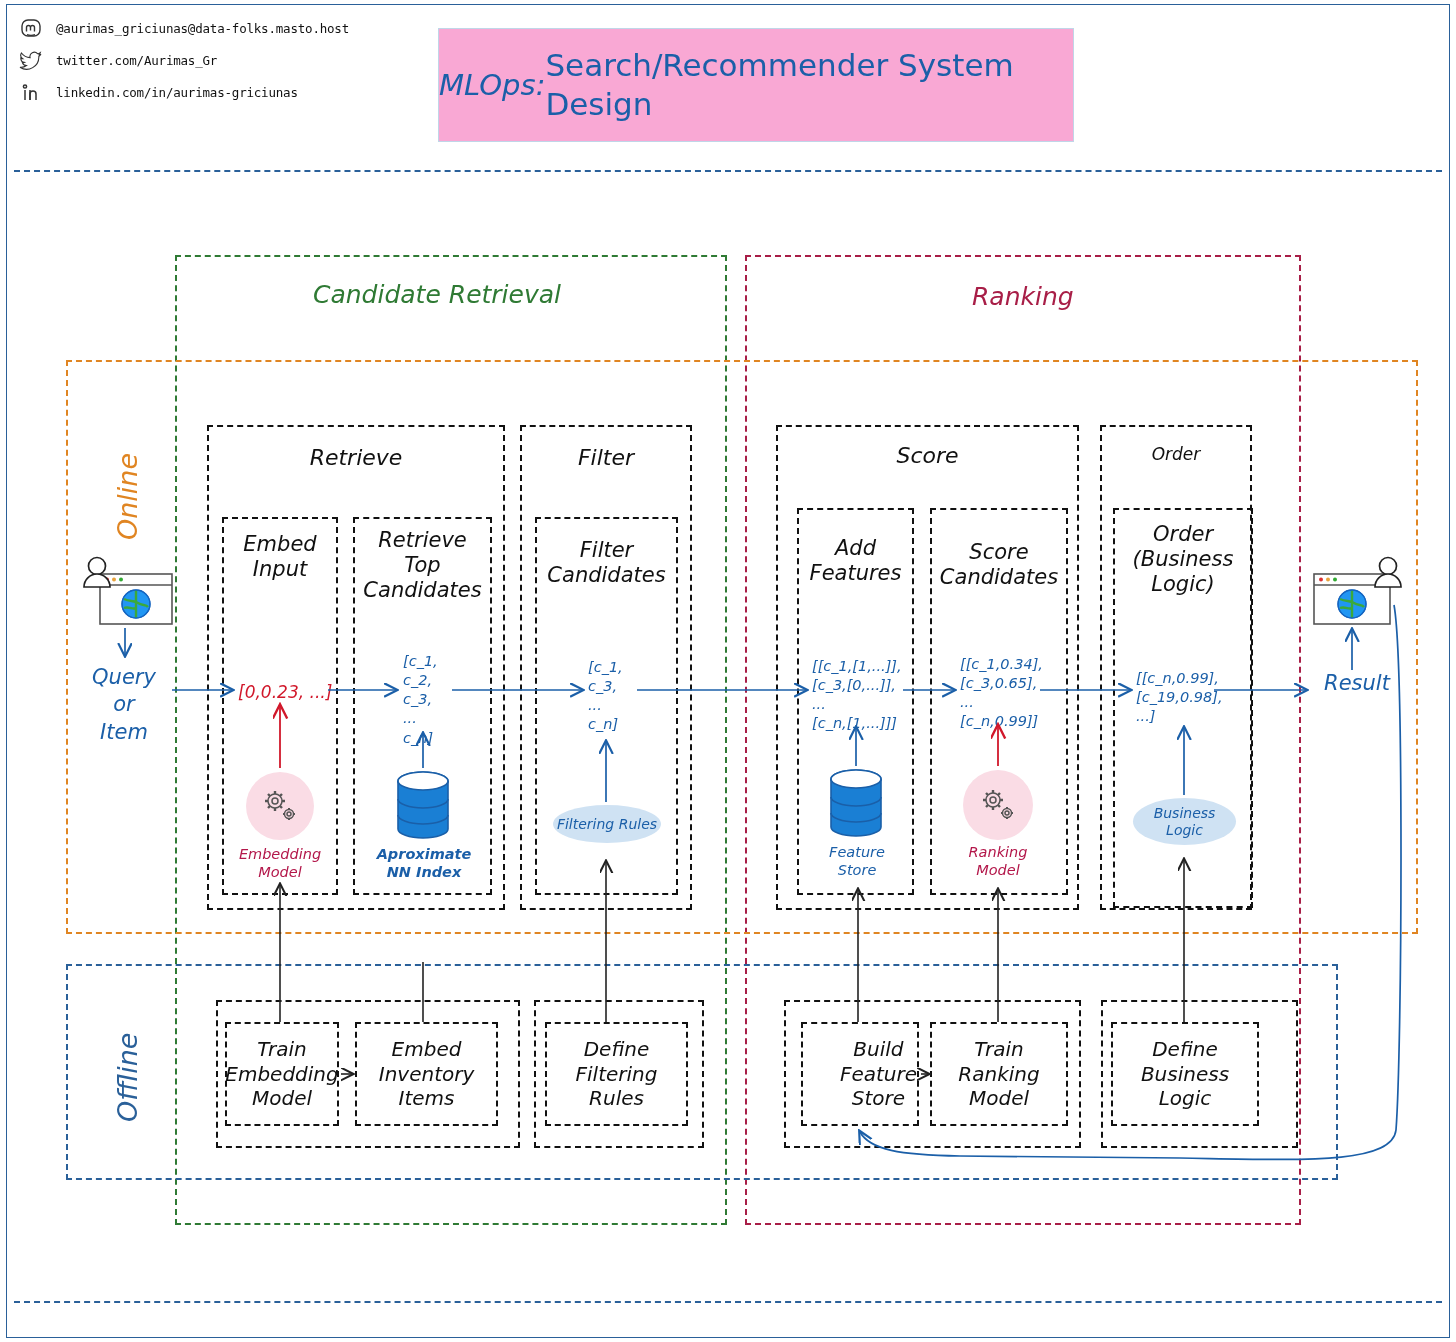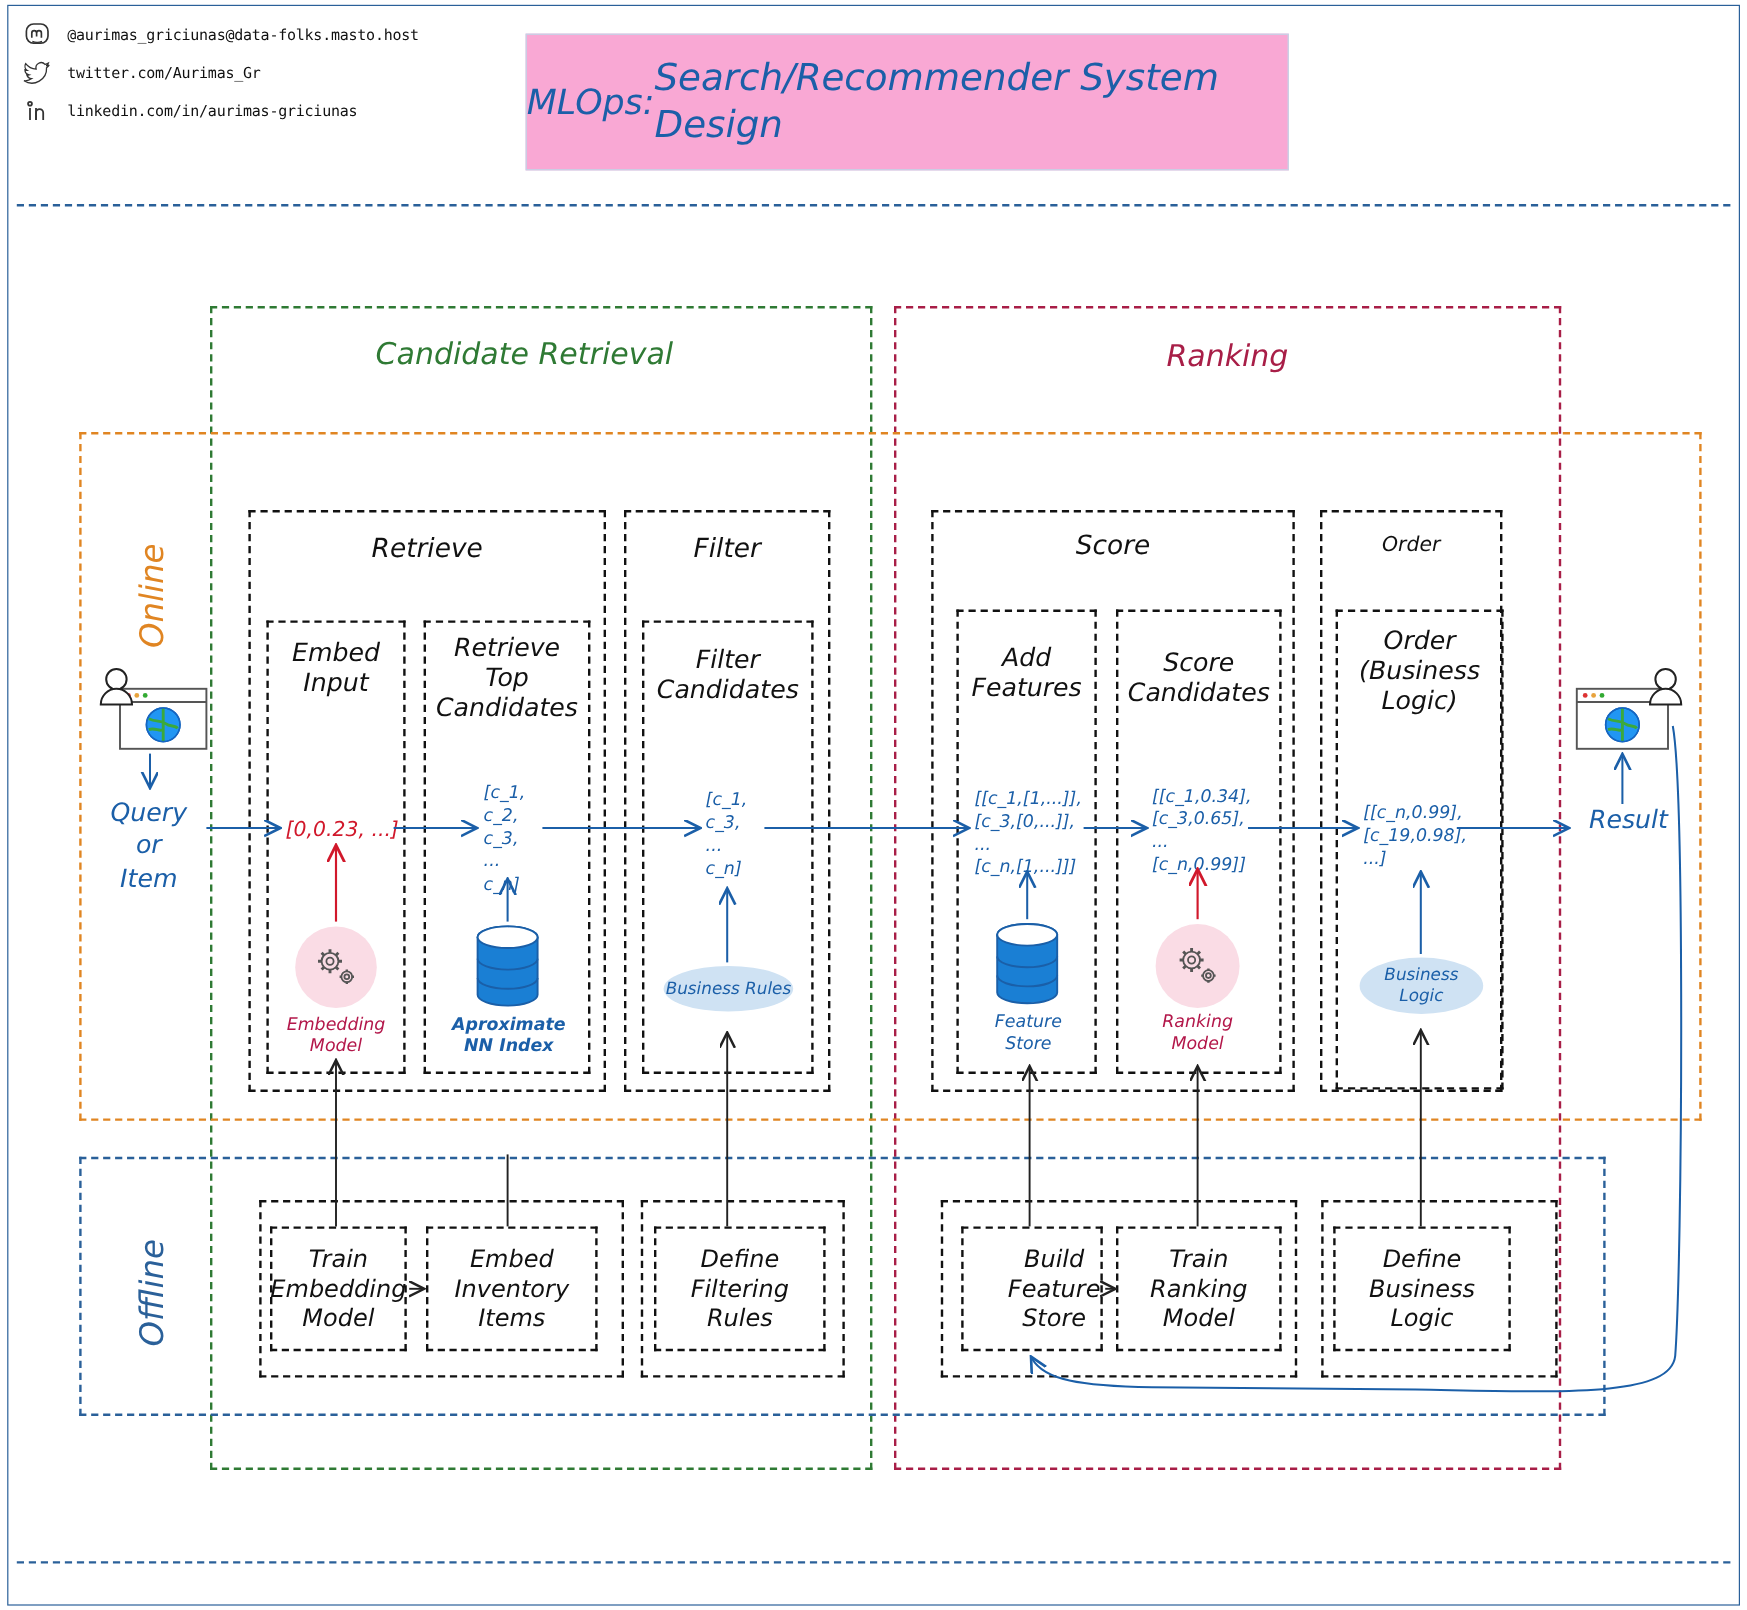--- a/index.html
+++ b/index.html
@@ -12,21 +12,21 @@
 
   
   .social{position:absolute;left:16px;top:14px;width:400px;}
   .srow{display:flex;align-items:center;height:29px;margin-bottom:3px;}
   .sicon{width:30px;height:26px;display:flex;align-items:center;justify-content:center;flex:0 0 30px;}
   .slabel{font-family:"DejaVu Sans Mono",monospace;font-size:12.5px;color:#111;letter-spacing:-0.2px;margin-left:10px;white-space:nowrap;}
 
   .titlebox{position:absolute;left:438px;top:28px;width:634px;height:112px;background:#f9a8d4;
     border:1px solid #c0d6e8;display:flex;align-items:center;justify-content:center;}
   .t1{font-family:"DejaVu Sans",sans-serif;font-size:29px;color:#1b5fa8;line-height:1.2;font-style:italic;}
-  .t2{font-family:"DejaVu Sans",sans-serif;font-size:31px;color:#1b5fa8;line-height:1.25;font-style:italic;}
+  .t2{font-family:"DejaVu Sans",sans-serif;font-size:31px;color:#1b5fa8;line-height:1.25;}
 
   
   .zone{position:absolute;box-sizing:border-box;}
   .z-cand{left:175px;top:255px;width:552px;height:970px;border:2px dashed #2f7a34;}
   .z-rank{left:745px;top:255px;width:556px;height:970px;border:2px dashed #a81e47;}
   .z-online{left:66px;top:360px;width:1352px;height:574px;border:2px dashed #e08522;}
   .z-offline{left:66px;top:964px;width:1272px;height:216px;border:2px dashed #2a6099;}
 
   .zlabel{position:absolute;font-size:25px;font-style:italic;white-space:nowrap;text-align:center;}
   .zl-cand{left:313px;top:280px;color:#2f7a34;}
@@ -216,21 +216,21 @@
       <ellipse cx="29" cy="11" rx="25" ry="9" fill="#fff" stroke="#1a5fa8" stroke-width="1.6"></ellipse>
       <path d="M4 11v48a25 9 0 0 0 50 0V11" fill="#1a7fd4" stroke="#1a5fa8" stroke-width="1.6"></path>
       <ellipse cx="29" cy="11" rx="25" ry="9" fill="#fff" stroke="#1a5fa8" stroke-width="1.6"></ellipse>
       <path d="M4 29a25 9 0 0 0 50 0M4 45a25 9 0 0 0 50 0" fill="none" stroke="#1a5fa8" stroke-width="1.6"></path>
     </svg>
   </div>
   <div class="asset-label blue" style="left: 374px; top: 845px; width: 100px; white-space: pre; font-weight: bold;">Aproximate
 NN Index</div>
 
   <div class="ellipse" style="left:553px;top:805px;width:108px;height:38px;">
-    <span style="white-space: pre;">Business Rules</span>
+    <span style="white-space: pre;">Filtering Rules</span>
   </div>
 
   <div class="cylinder" style="left:827px;top:768px;">
     <svg width="58" height="70" viewBox="0 0 58 70">
       <ellipse cx="29" cy="11" rx="25" ry="9" fill="#fff" stroke="#1a5fa8" stroke-width="1.6"></ellipse>
       <path d="M4 11v48a25 9 0 0 0 50 0V11" fill="#1a7fd4" stroke="#1a5fa8" stroke-width="1.6"></path>
       <ellipse cx="29" cy="11" rx="25" ry="9" fill="#fff" stroke="#1a5fa8" stroke-width="1.6"></ellipse>
       <path d="M4 29a25 9 0 0 0 50 0M4 45a25 9 0 0 0 50 0" fill="none" stroke="#1a5fa8" stroke-width="1.6"></path>
     </svg>
   </div>

